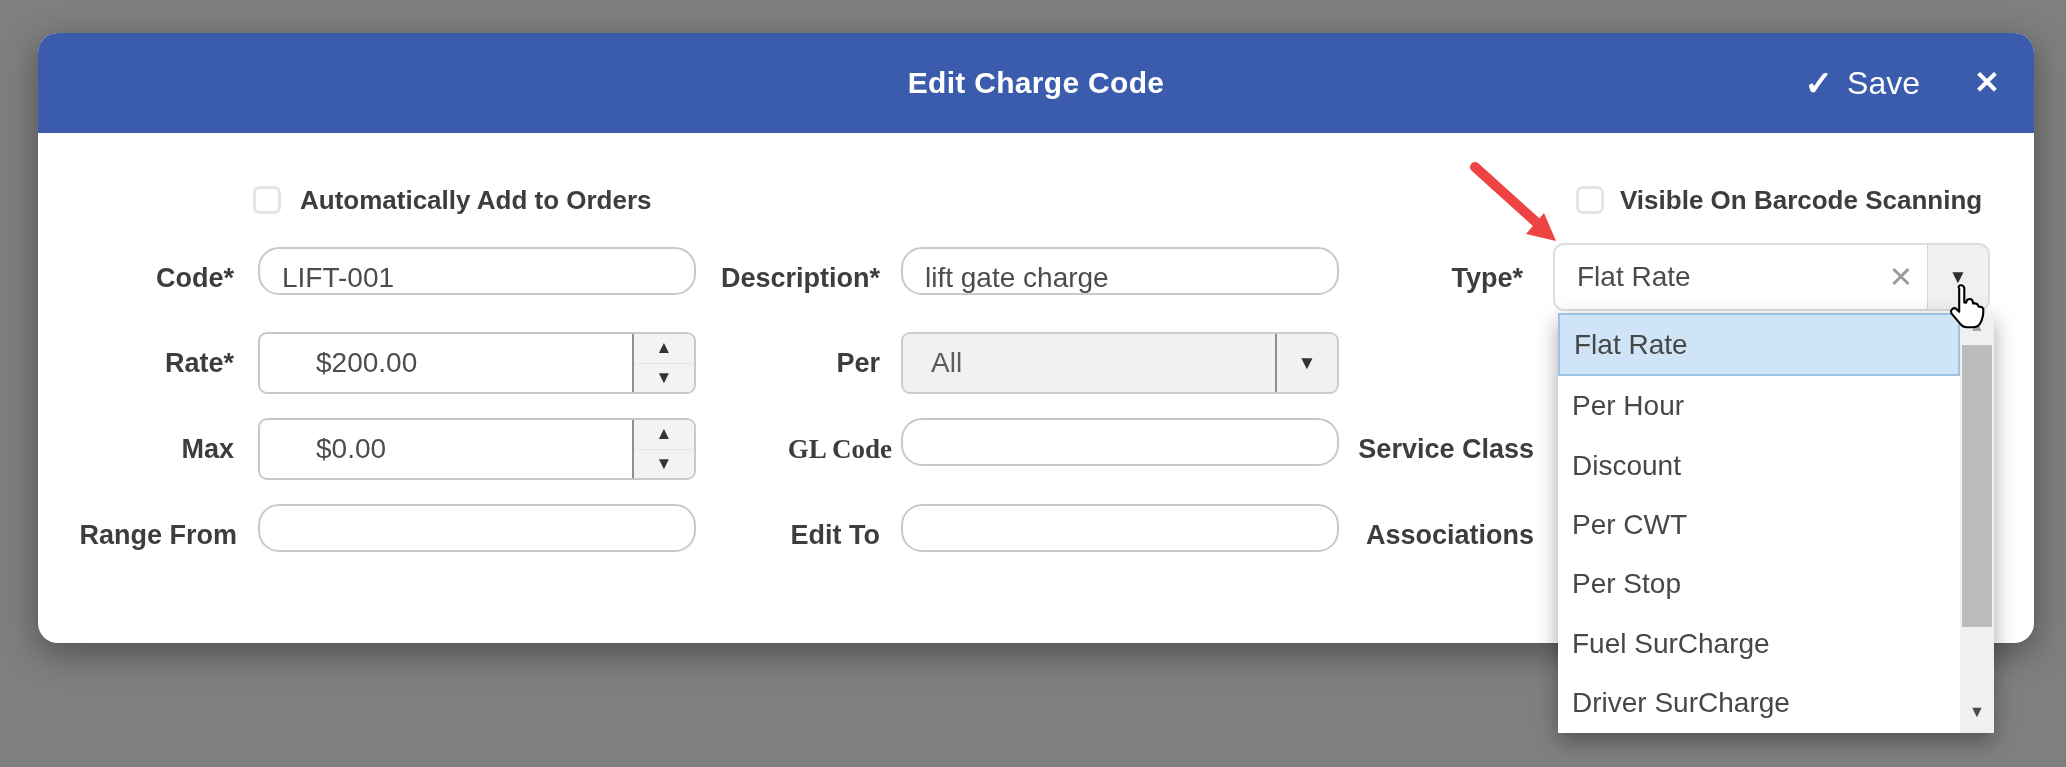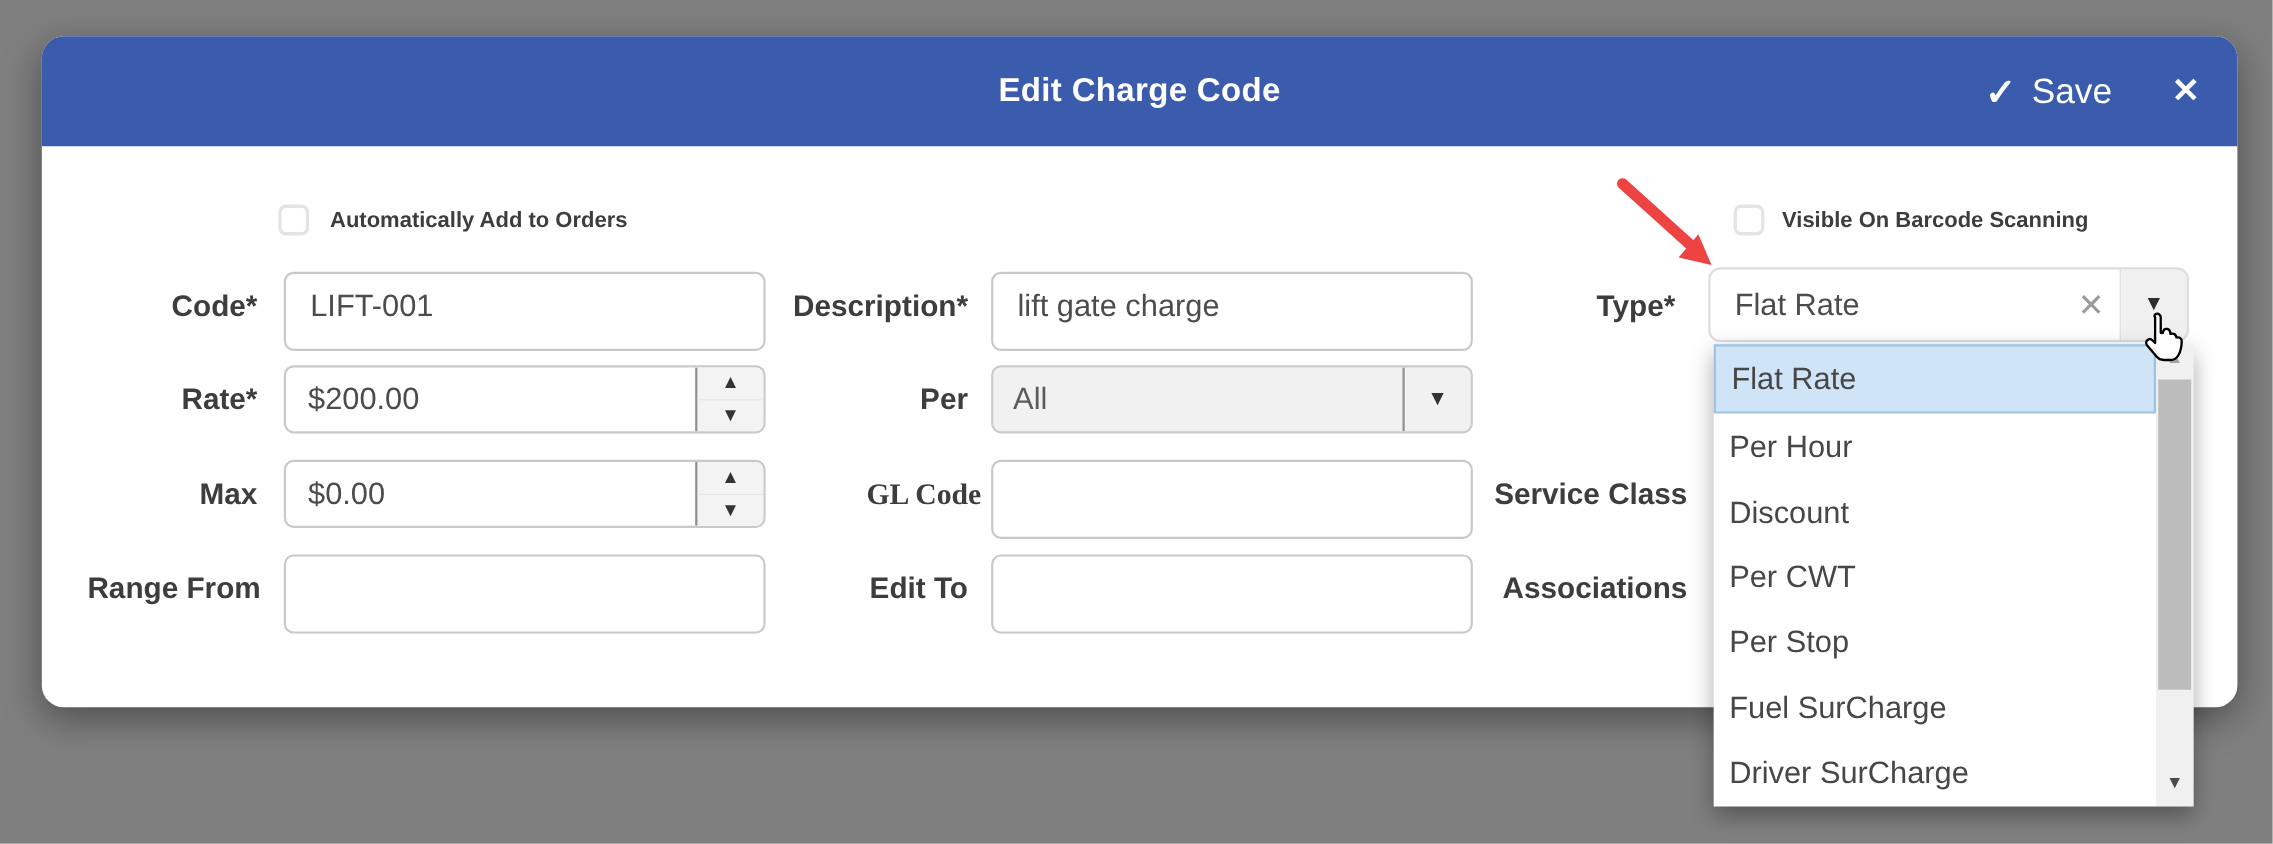--- a/index.html
+++ b/index.html
@@ -19,43 +19,43 @@
             gap:14px; font-size:32px; cursor:pointer; }
   .savebtn .chk { font-size:34px; font-weight:700; }
   .closebtn{ position:absolute; right:34px; top:0; height:100px; line-height:100px;
              font-size:31px; font-weight:700; cursor:pointer; }
 
   
   .lbl { position:absolute; text-align:right; font-size:27px; font-weight:700; color:#3d3d3d;
          line-height:62px; white-space:nowrap; }
 
   
-  .cbrow-label { position:absolute; font-size:20px; font-weight:700; color:#3d3d3d; line-height:34px; }
+  .cbrow-label { position:absolute; font-size:26px; font-weight:700; color:#3d3d3d; line-height:34px; }
   .cb { position:absolute; width:28px; height:28px; background:#fff; border:3px solid #e4e4e4;
         border-radius:7px; cursor:pointer; }
 
   
-  .tinput { position:absolute; height:72px; width:438px; background:#fff;
-            border:2px solid #c9c9c9; border-radius:9px; font-size:28px; color:#4c4c4c;
+  .tinput { position:absolute; height:48px; width:438px; background:#fff;
+            border:2px solid #c9c9c9; border-radius:21px; font-size:28px; color:#4c4c4c;
             line-height:58px; padding-left:22px; white-space:nowrap; overflow:hidden; }
 
   
   .ninput { position:absolute; height:62px; width:438px; background:#fff;
             border:2px solid #c9c9c9; border-radius:9px; display:flex; overflow:hidden; }
-  .ninput .nval { flex:1; font-size:28px; color:#4c4c4c; line-height:58px; padding-left:20px; }
+  .ninput .nval { flex:1; font-size:28px; color:#4c4c4c; line-height:58px; padding-left:20px;margin-left:36px; }
   .spin { width:62px; background:#f3f3f3; border-left:2px solid #8f8f8f; display:flex;
           flex-direction:column; }
   .spin .sbtn { flex:1; display:flex; align-items:center; justify-content:center;
                 font-size:17px; color:#333; cursor:pointer; }
   .spin .sbtn.up { border-bottom:1px solid #e6e6e6; }
 
   
   .dselect { position:absolute; height:62px; width:438px; background:#f1f1f1;
              border:2px solid #cccccc; border-radius:9px; display:flex; overflow:hidden; }
-  .dselect .dval { flex:1; font-size:28px; color:#5b5b5b; line-height:58px; padding-left:18px; }
+  .dselect .dval { flex:1; font-size:28px; color:#5b5b5b; line-height:58px; padding-left:28px; }
   .dselect .dcaret { width:62px; border-left:2px solid #909090; display:flex; align-items:center;
                      justify-content:center; font-size:19px; color:#333; cursor:pointer; }
 
   
   .combo { position:absolute; left:1553px; top:243px; width:437px; height:68px;
            background:#f0f0f0; border:2px solid #dedede; border-radius:11px; display:flex;
            overflow:hidden; }
   .combo .cinput { flex:1; background:#fff; display:flex; align-items:center;
                    border-right:1px solid #d6d6d6; }
   .combo .cval { flex:1; font-size:28px; color:#4c4c4c; padding-left:22px; white-space:nowrap; }

